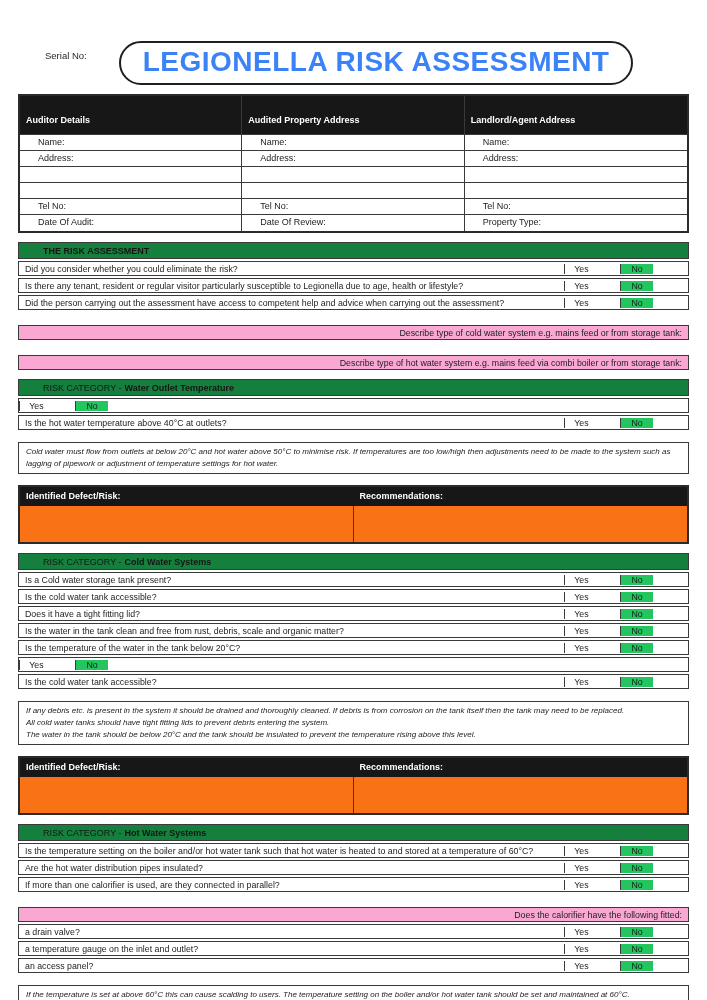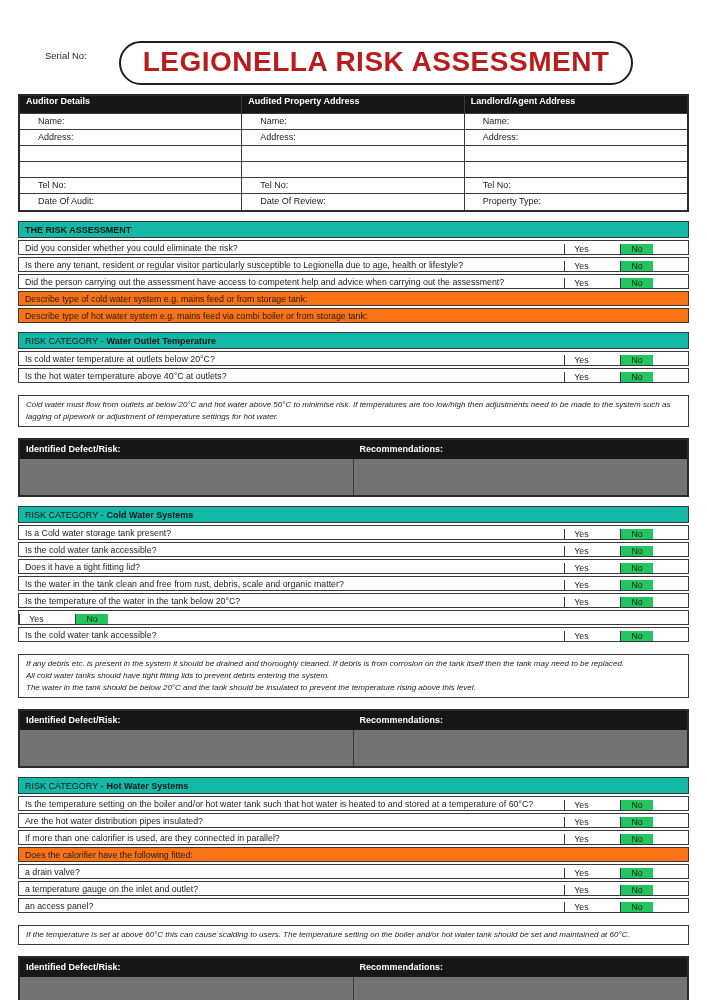--- a/index.html
+++ b/index.html
@@ -9,66 +9,66 @@
     font-family: "Liberation Sans", sans-serif; color: #1c1c1c; overflow: hidden;
   }
   .page { position: absolute; inset: 0; padding: 40px 18px 0 18px; }
 
   
   .hdr-row { display: flex; align-items: center; margin-bottom: 8px; height: 46px; }
   .serial { font-size: 9.5px; color: #2a2a2a; margin-left: 27px; align-self: flex-start; margin-top: 10px; white-space: nowrap; }
   .title-oval {
     border: 2px solid #1f1f1f; border-radius: 24px; padding: 3px 22px 5px 22px;
     margin-left: 32px; font-size: 28px; font-weight: bold; letter-spacing: 0.5px;
-    white-space: nowrap; color: #b91c1c;
+    white-space: nowrap; color: #3b82f6;
   }
 
   
   .details-grid {
     display: grid; grid-template-columns: 1fr 1fr 1fr;
     border: 2px solid #2b2b2b;
   }
   .details-grid > div { border-right: 1px solid #3a3a3a; border-bottom: 1px solid #3a3a3a; }
   .details-grid > div:nth-child(3n) { border-right: none; }
   .details-grid > div:nth-last-child(-n+3) { border-bottom: none; }
   .dcell { height: 16px; font-size: 9px; padding: 2px 18px; background: #fff; }
-  .dhead { height: 18px; background: #171717; color: #fff; font-weight: bold; font-size: 9px; padding: 0 6px; }
+  .dhead { height: 18px; background: #171717; color: #fff; font-weight: bold; font-size: 9px; padding: 19px 6px; }
 
   
   .section { margin-top: 9px; }
   .bar {
-    border: 1px solid #3a3a3a; background: #14b8a6; font-size: 9px;
-    padding: 3px 6px; height: 17px; color: #151515;
+    border: 1px solid #3a3a3a; background: #15803d; font-size: 9px;
+    padding: 3px 24px; height: 17px; color: #151515;
   }
   .bar .bold { font-weight: bold; }
   .bar.allbold { font-weight: bold; }
   .cat-label { margin-right: 3px; }
 
   .q-row {
     display: flex; border: 1px solid #3a3a3a; height: 15px; margin-top: 2px;
-    font-size: 8.8px; align-items: flex-end; background: #fff;
+    font-size: 8.8px; align-items: center; background: #fff;
   }
   .q-text { flex: 1; padding: 1.5px 6px; overflow: hidden; white-space: nowrap; }
   .ans { border-left: 1px solid #3a3a3a; display: flex; align-items: center; justify-content: center; }
   .yes-cell { width: 34px; }
   .box-a { width: 22px; }
   .no-cell { width: 33px; background: #22c55e; }
   .box-b { width: 35px; }
 
   .line-row {
-    border: 1px solid #3a3a3a; height: 15px; margin-top: 2px;
-    font-size: 8.8px; padding: 1.5px 6px; background: #f97316; white-space: nowrap;
+    border: 1px solid #3a3a3a; height: 15px; margin-top: 15px;
+    font-size: 8.8px; padding: 1.5px 6px; background: #f9a8d4; white-space: nowrap; text-align: right;
   }
   .note-row {
     border: 1px solid #3a3a3a; margin-top: 12px; background: #fff;
     font-size: 8px; font-style: italic; padding: 3px 7px; line-height: 1.5; color: #222;
   }
 
   
-  .defect-block { border: 2px solid #2b2b2b; margin-top: 11px; background: #737373; }
+  .defect-block { border: 2px solid #2b2b2b; margin-top: 11px; background: #f97316; }
   .defect-head { display: flex; background: #171717; color: #fff; font-weight: bold; font-size: 9px; }
   .defect-head > div { padding: 4px 6px; height: 19px; }
   .defect-head .dl { width: 50%; }
   .defect-head .dr { flex: 1; }
   .defect-body { display: flex; height: 36px; }
   .defect-body .dl { width: 50%; border-right: 1px solid #3a3a3a; }
   .defect-body .dr { flex: 1; }
 </style>
 </head>
 <body>
@@ -136,21 +136,20 @@
     </div>
     <div class="line-row">Describe type of cold water system e.g. mains feed or from storage tank:</div>
     <div class="line-row">Describe type of hot water system e.g. mains feed via combi boiler or from storage tank:</div>
   </div>
 
   <div class="section">
     <div class="bar">
       <span class="cat-label">RISK CATEGORY -</span><span class="bold">Water Outlet Temperature</span>
     </div>
     <div class="q-row">
-      <div class="q-text">Is cold water temperature at outlets below 20°C?</div>
       <div class="ans yes-cell">Yes</div>
       <div class="ans box-a"></div>
       <div class="ans no-cell">No</div>
       <div class="ans box-b"></div>
     </div>
     <div class="q-row">
       <div class="q-text">Is the hot water temperature above 40°C at outlets?</div>
       <div class="ans yes-cell">Yes</div>
       <div class="ans box-a"></div>
       <div class="ans no-cell">No</div>

